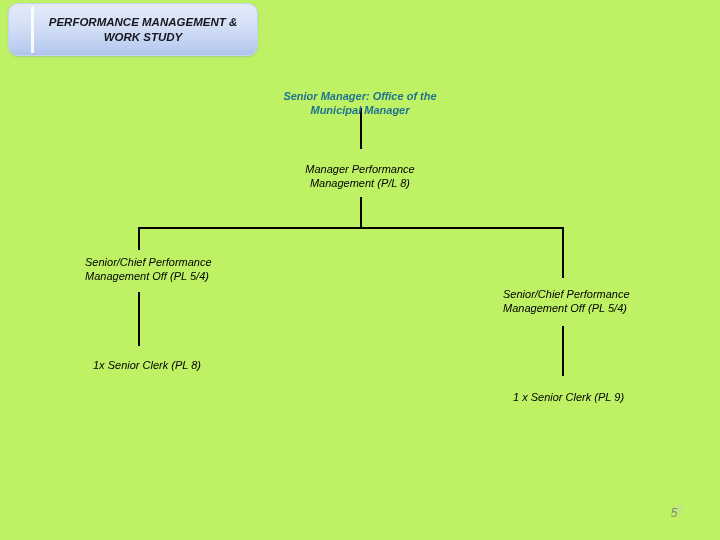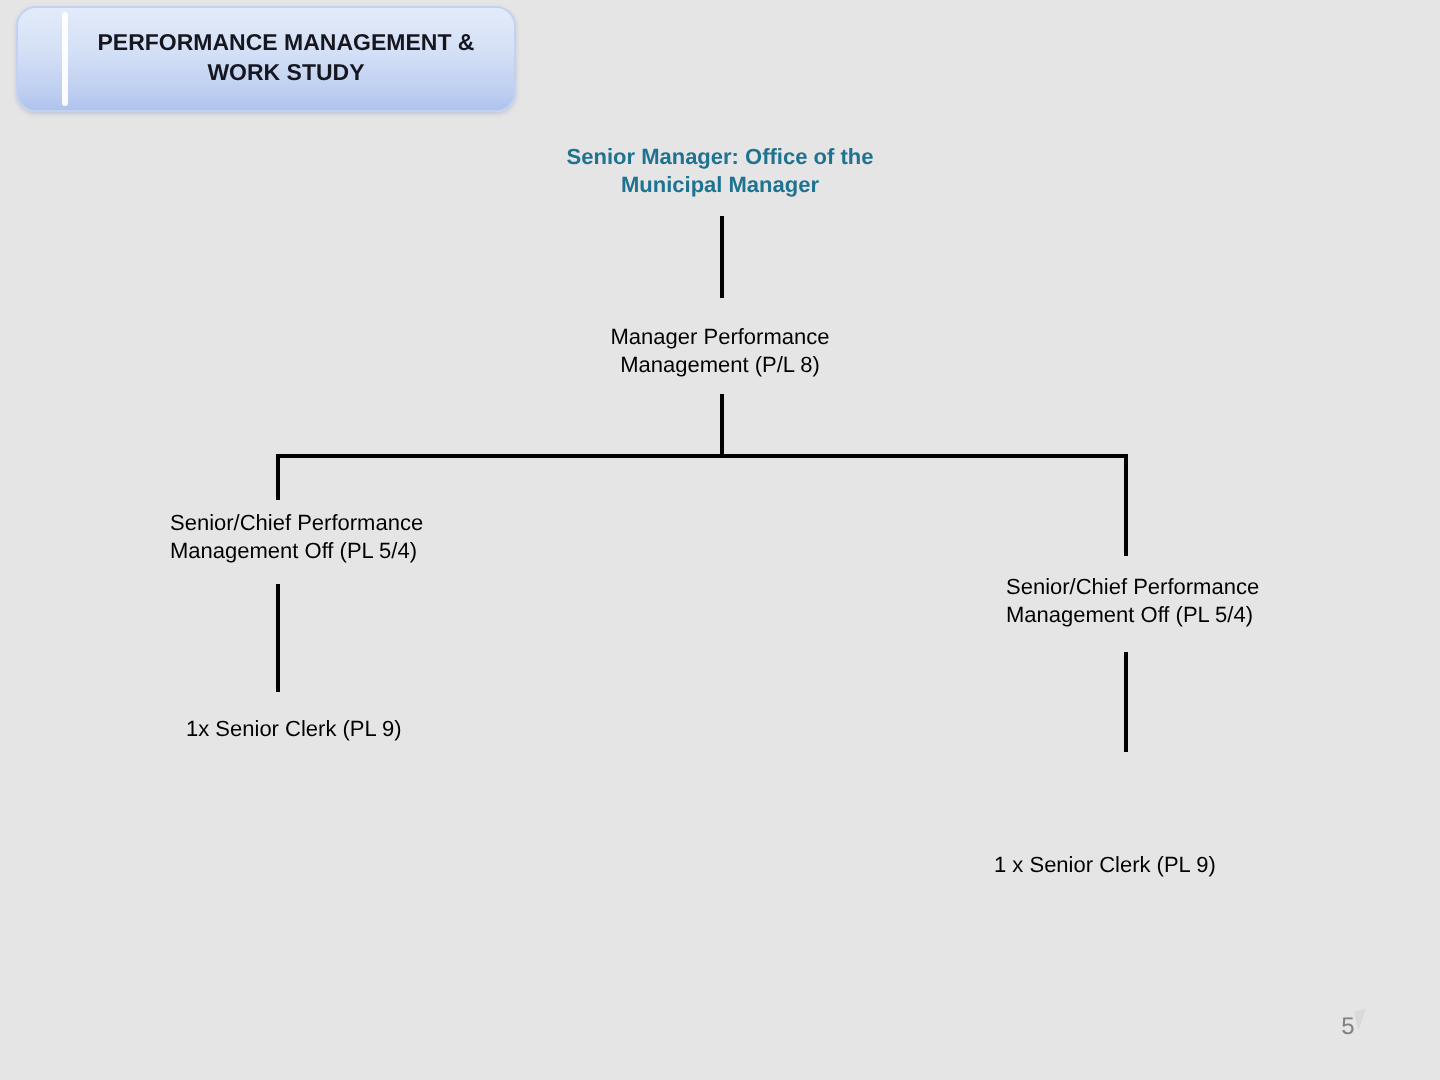--- a/index.html
+++ b/index.html
@@ -6,21 +6,22 @@
   html, body { width: 720px; height: 540px; }
   body {
     font-family: "Liberation Sans", sans-serif;
     background: #ffffff;
     position: relative;
     overflow: hidden;
   }
   .slide {
     position: absolute;
     inset: 0;
-    background: #e5e5e5;
+    background: #bef264;
+    font-style: italic;
   }
   
   .title-box {
     position: absolute;
     left: 8px; top: 3px;
     width: 250px; height: 53px;
     border-radius: 10px;
     background: linear-gradient(180deg, #e3ebfa 0%, #d3dff6 45%, #bccdf0 85%, #aec2ec 100%);
     border: 1px solid #c3d2f0;
     box-shadow: 0 1px 2px rgba(120,140,190,0.35);
@@ -45,42 +46,42 @@
     color: #16161f;
   }
   
   .node {
     position: absolute;
     font-size: 11px;
     line-height: 13.5px;
     color: #000000;
   }
   .node-root {
-    left: 272px; top: 73px; width: 176px;
+    left: 272px; top: 90px; width: 176px;
     text-align: center;
     font-weight: bold;
     color: #1f7391;
   }
   .node-manager {
     left: 285px; top: 163px; width: 150px;
     text-align: center;
   }
   .node-left-officer {
     left: 85px; top: 256px; width: 136px;
     text-align: left;
   }
   .node-right-officer {
     left: 503px; top: 288px; width: 136px;
     text-align: left;
   }
   .node-left-clerk {
     left: 93px; top: 359px; width: 140px;
   }
   .node-right-clerk {
-    left: 497px; top: 391px; width: 140px; margin-top: 36px;
+    left: 513px; top: 391px; width: 140px;
   }
   
   .line {
     position: absolute;
     background: #000000;
   }
   .line-v-root       { left: 360px; top: 108px; width: 2px;  height: 41px; }
   .line-v-manager    { left: 360px; top: 197px; width: 2px;  height: 31px; }
   .line-h-branch     { left: 138px; top: 227px; width: 426px; height: 2px; }
   .line-v-left-drop  { left: 138px; top: 227px; width: 2px;  height: 23px; }
@@ -127,20 +128,20 @@
   <div class="line line-v-right-2"></div>
 
   <div class="node node-root">Senior Manager: Office of the Municipal Manager</div>
 
   <div class="node node-manager">Manager Performance Management (P/L 8)</div>
 
   <div class="node node-left-officer">Senior/Chief Performance Management  Off (PL 5/4)</div>
 
   <div class="node node-right-officer">Senior/Chief Performance Management  Off (PL 5/4)</div>
 
-  <div class="node node-left-clerk">1x Senior Clerk (PL 9)</div>
+  <div class="node node-left-clerk">1x Senior Clerk (PL 8)</div>
 
   <div class="node node-right-clerk">1 x Senior Clerk (PL 9)</div>
 
   <div class="page-number">5</div>
   <div class="cursor-ghost"></div>
 
 </div>
 
 </body></html>

